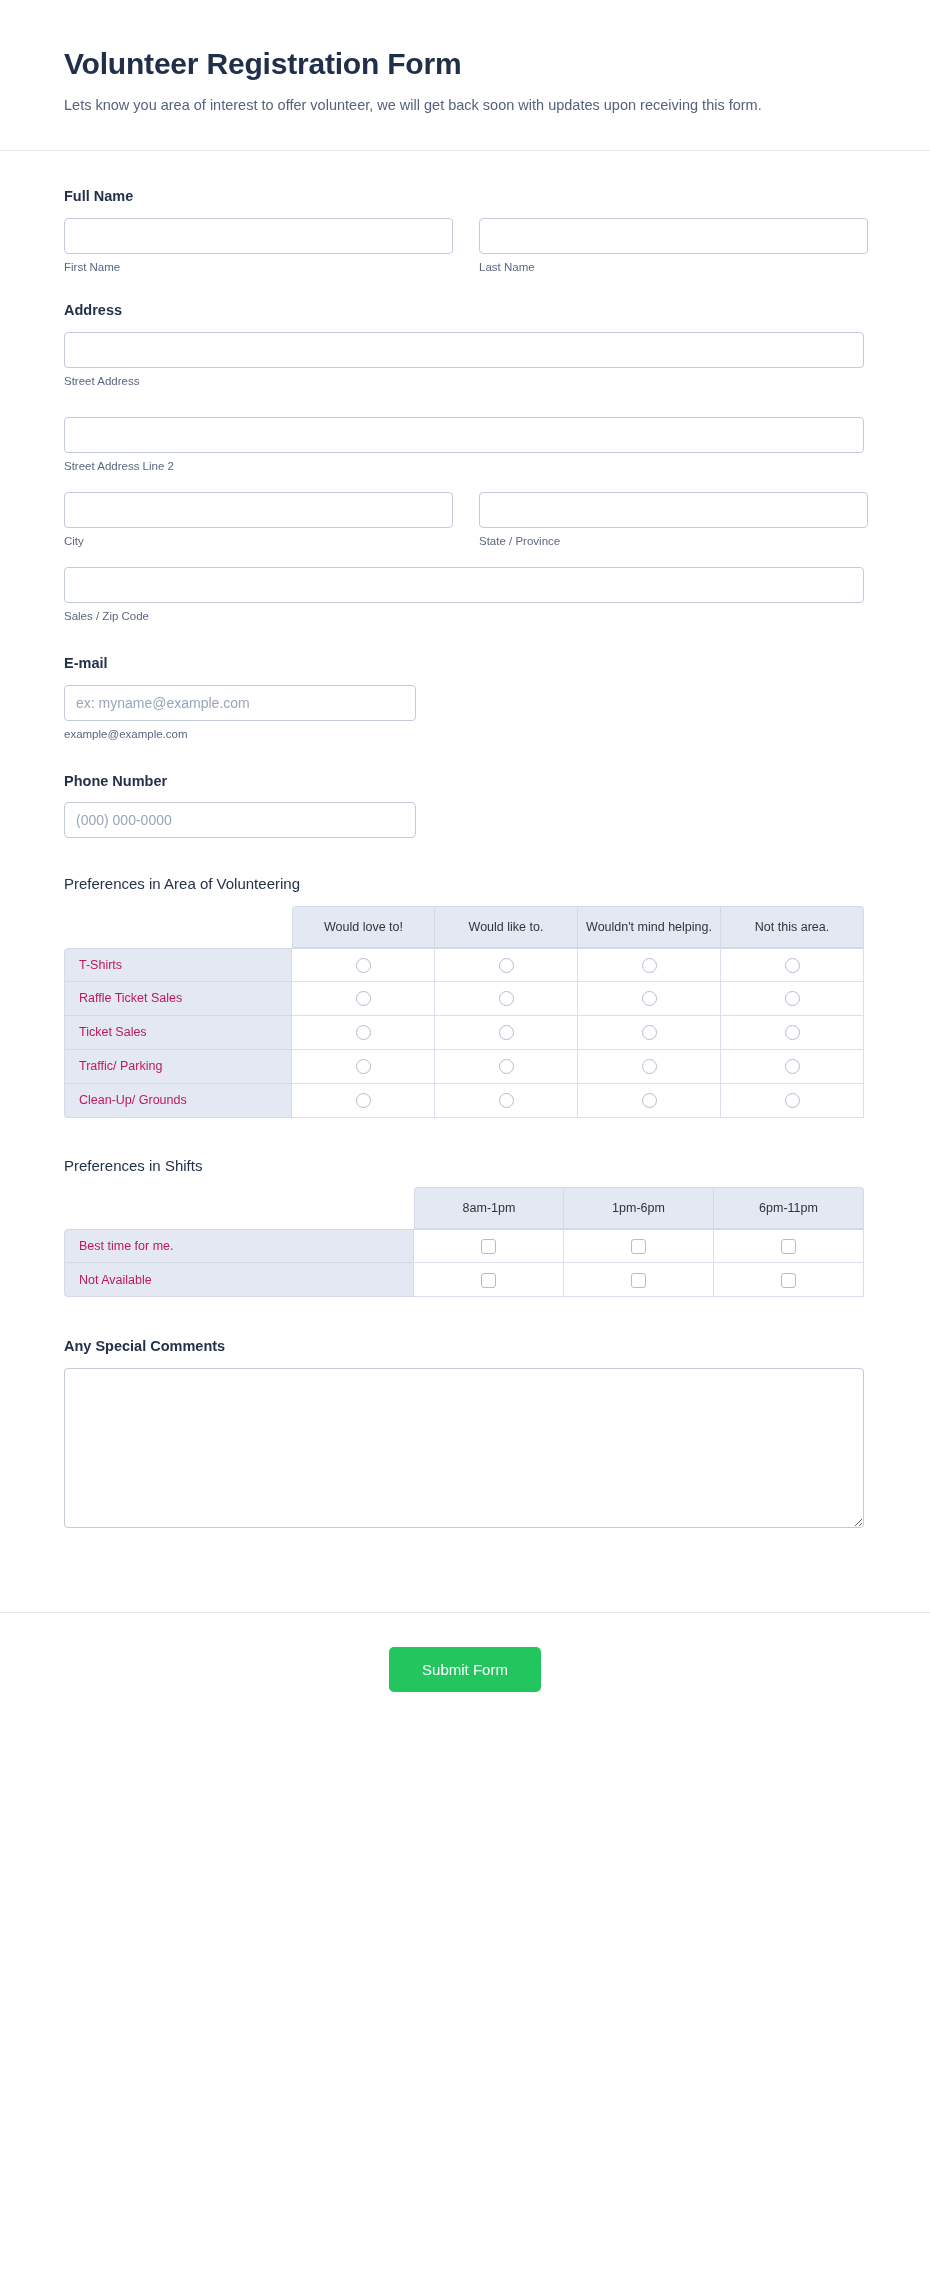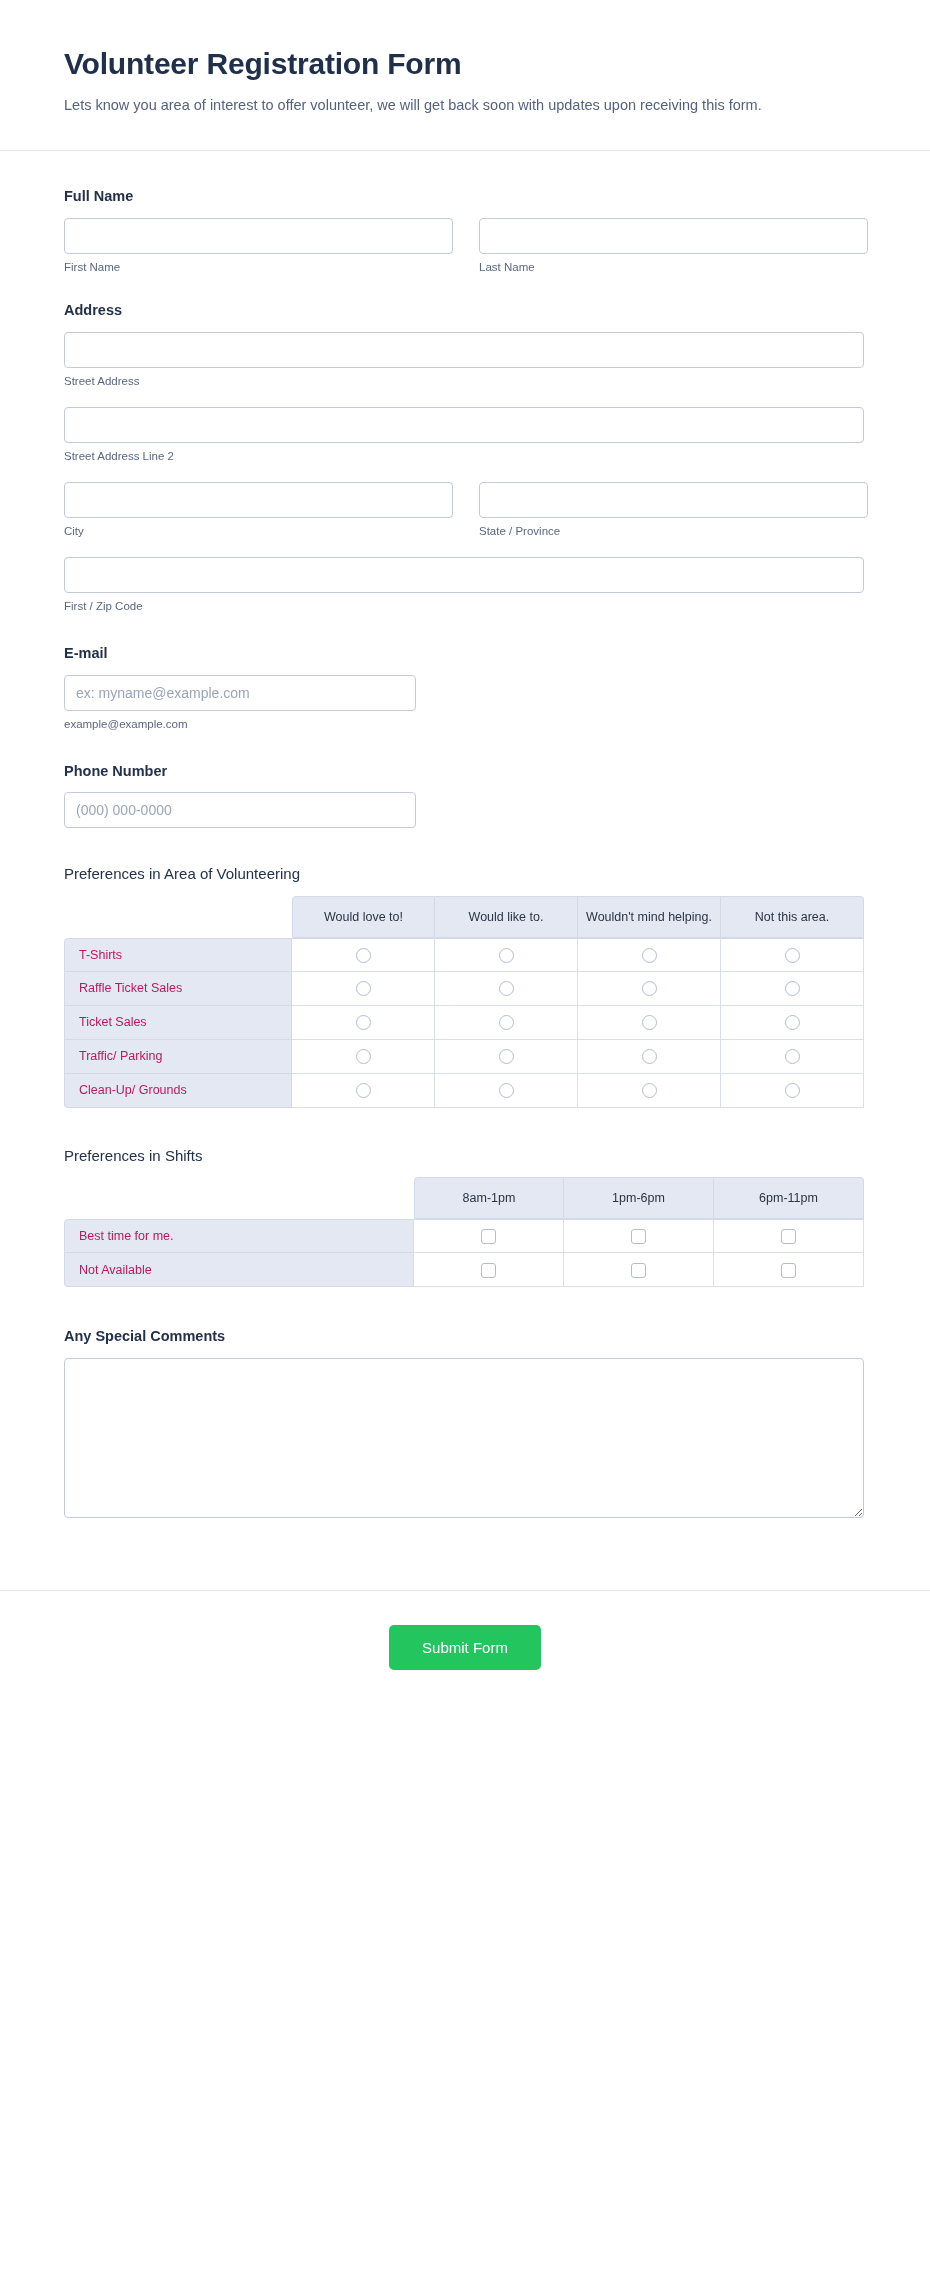--- a/index.html
+++ b/index.html
@@ -167,21 +167,21 @@
     color: #2c3345;
     outline: none;
     resize: vertical;
   }
 
   
   .form-footer {
     border-top: 1px solid #e6e8ef;
     padding: 34px 0 46px 0;
     text-align: center;
-    margin-top: 36px;
+    margin-top: 48px;
   }
   .submit-btn {
     display: inline-block;
     background: #22c55e;
     color: #ffffff;
     border: none;
     border-radius: 5px;
     font-size: 15px;
     font-family: "Liberation Sans", sans-serif;
     padding: 0 30px;
@@ -218,39 +218,39 @@
     </div>
 
     <div class="field-block">
       <div class="field-label">Address</div>
 
       <div>
         <input class="inp w-full" type="text" placeholder="" value="" style="">
         <div class="sub-label">Street Address</div>
       </div>
 
-      <div style="margin-top:18px">
+      <div style="margin-top:28px">
         <input class="inp w-full" type="text" placeholder="" value="" style="">
         <div class="sub-label">Street Address Line 2</div>
       </div>
 
       <div class="row2" style="margin-top:18px">
         <div class="col">
           <input class="inp" type="text" placeholder="" value="" style="">
           <div class="sub-label">City</div>
         </div>
         <div class="col">
           <input class="inp" type="text" placeholder="" value="" style="">
           <div class="sub-label">State / Province</div>
         </div>
       </div>
 
       <div style="margin-top:18px">
         <input class="inp w-full" type="text" placeholder="" value="" style="">
-        <div class="sub-label">First / Zip Code</div>
+        <div class="sub-label">Sales / Zip Code</div>
       </div>
     </div>
 
     <div class="field-block" style="margin-top:30px">
       <div class="field-label">E-mail</div>
       <input class="inp w-inp-sm" type="text" placeholder="ex: myname@example.com" value="" style="">
       <div class="sub-label">example@example.com</div>
     </div>
 
     <div class="field-block" style="margin-top:30px">

